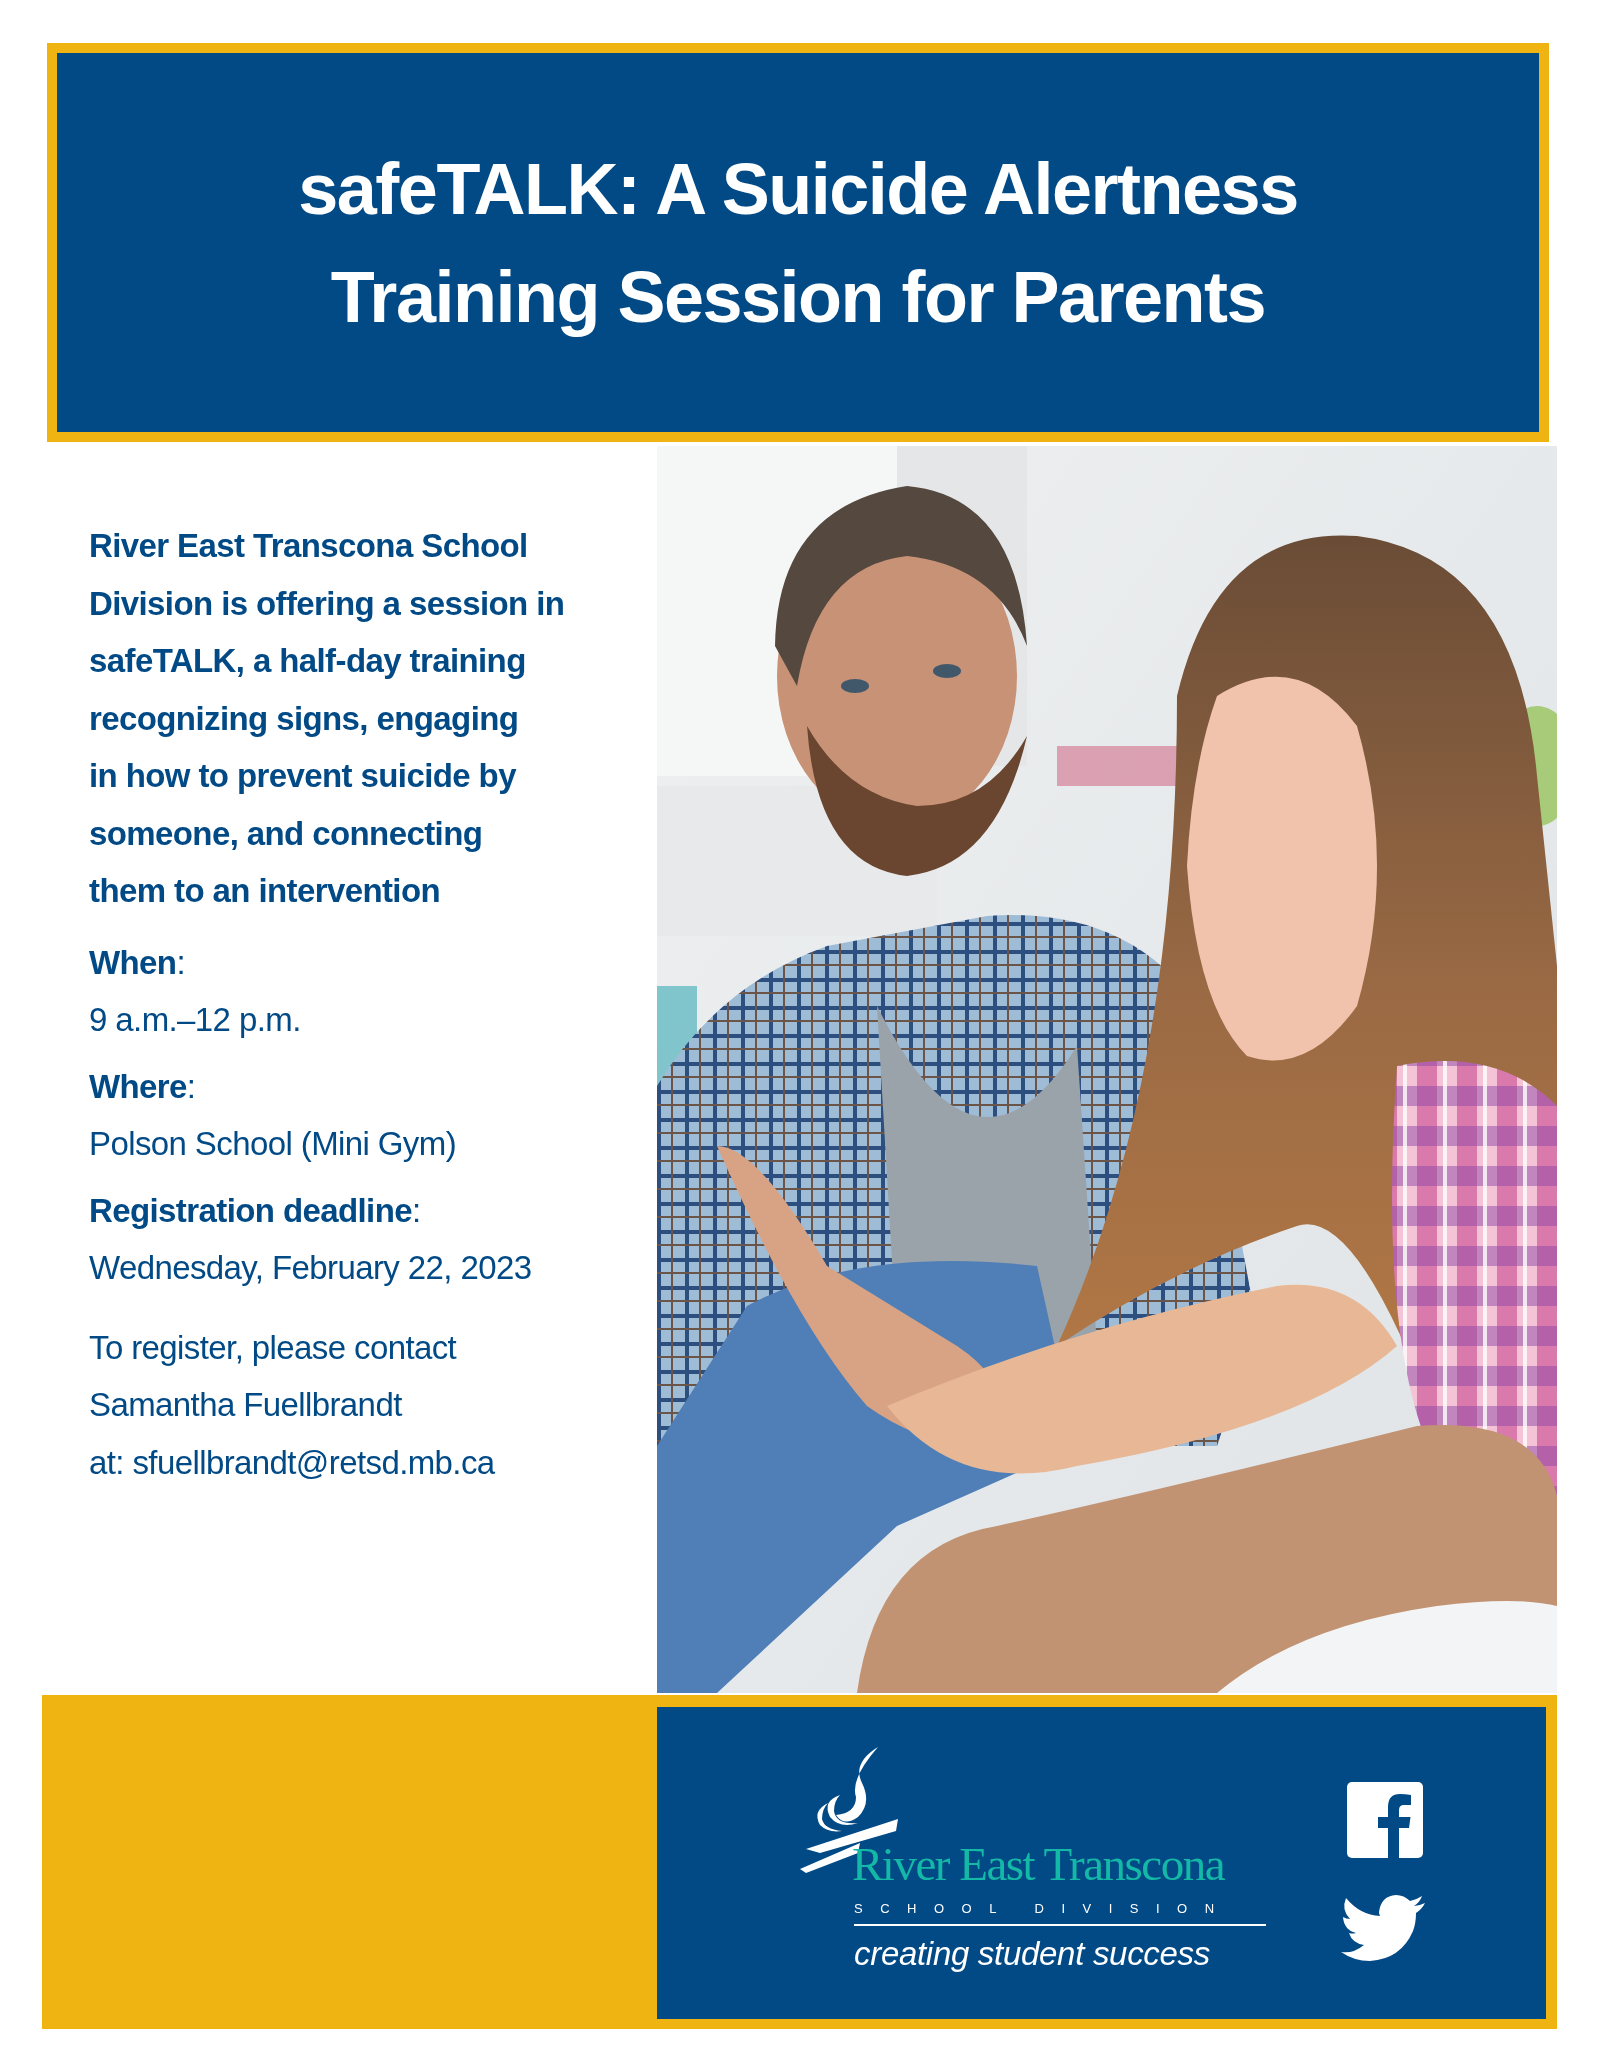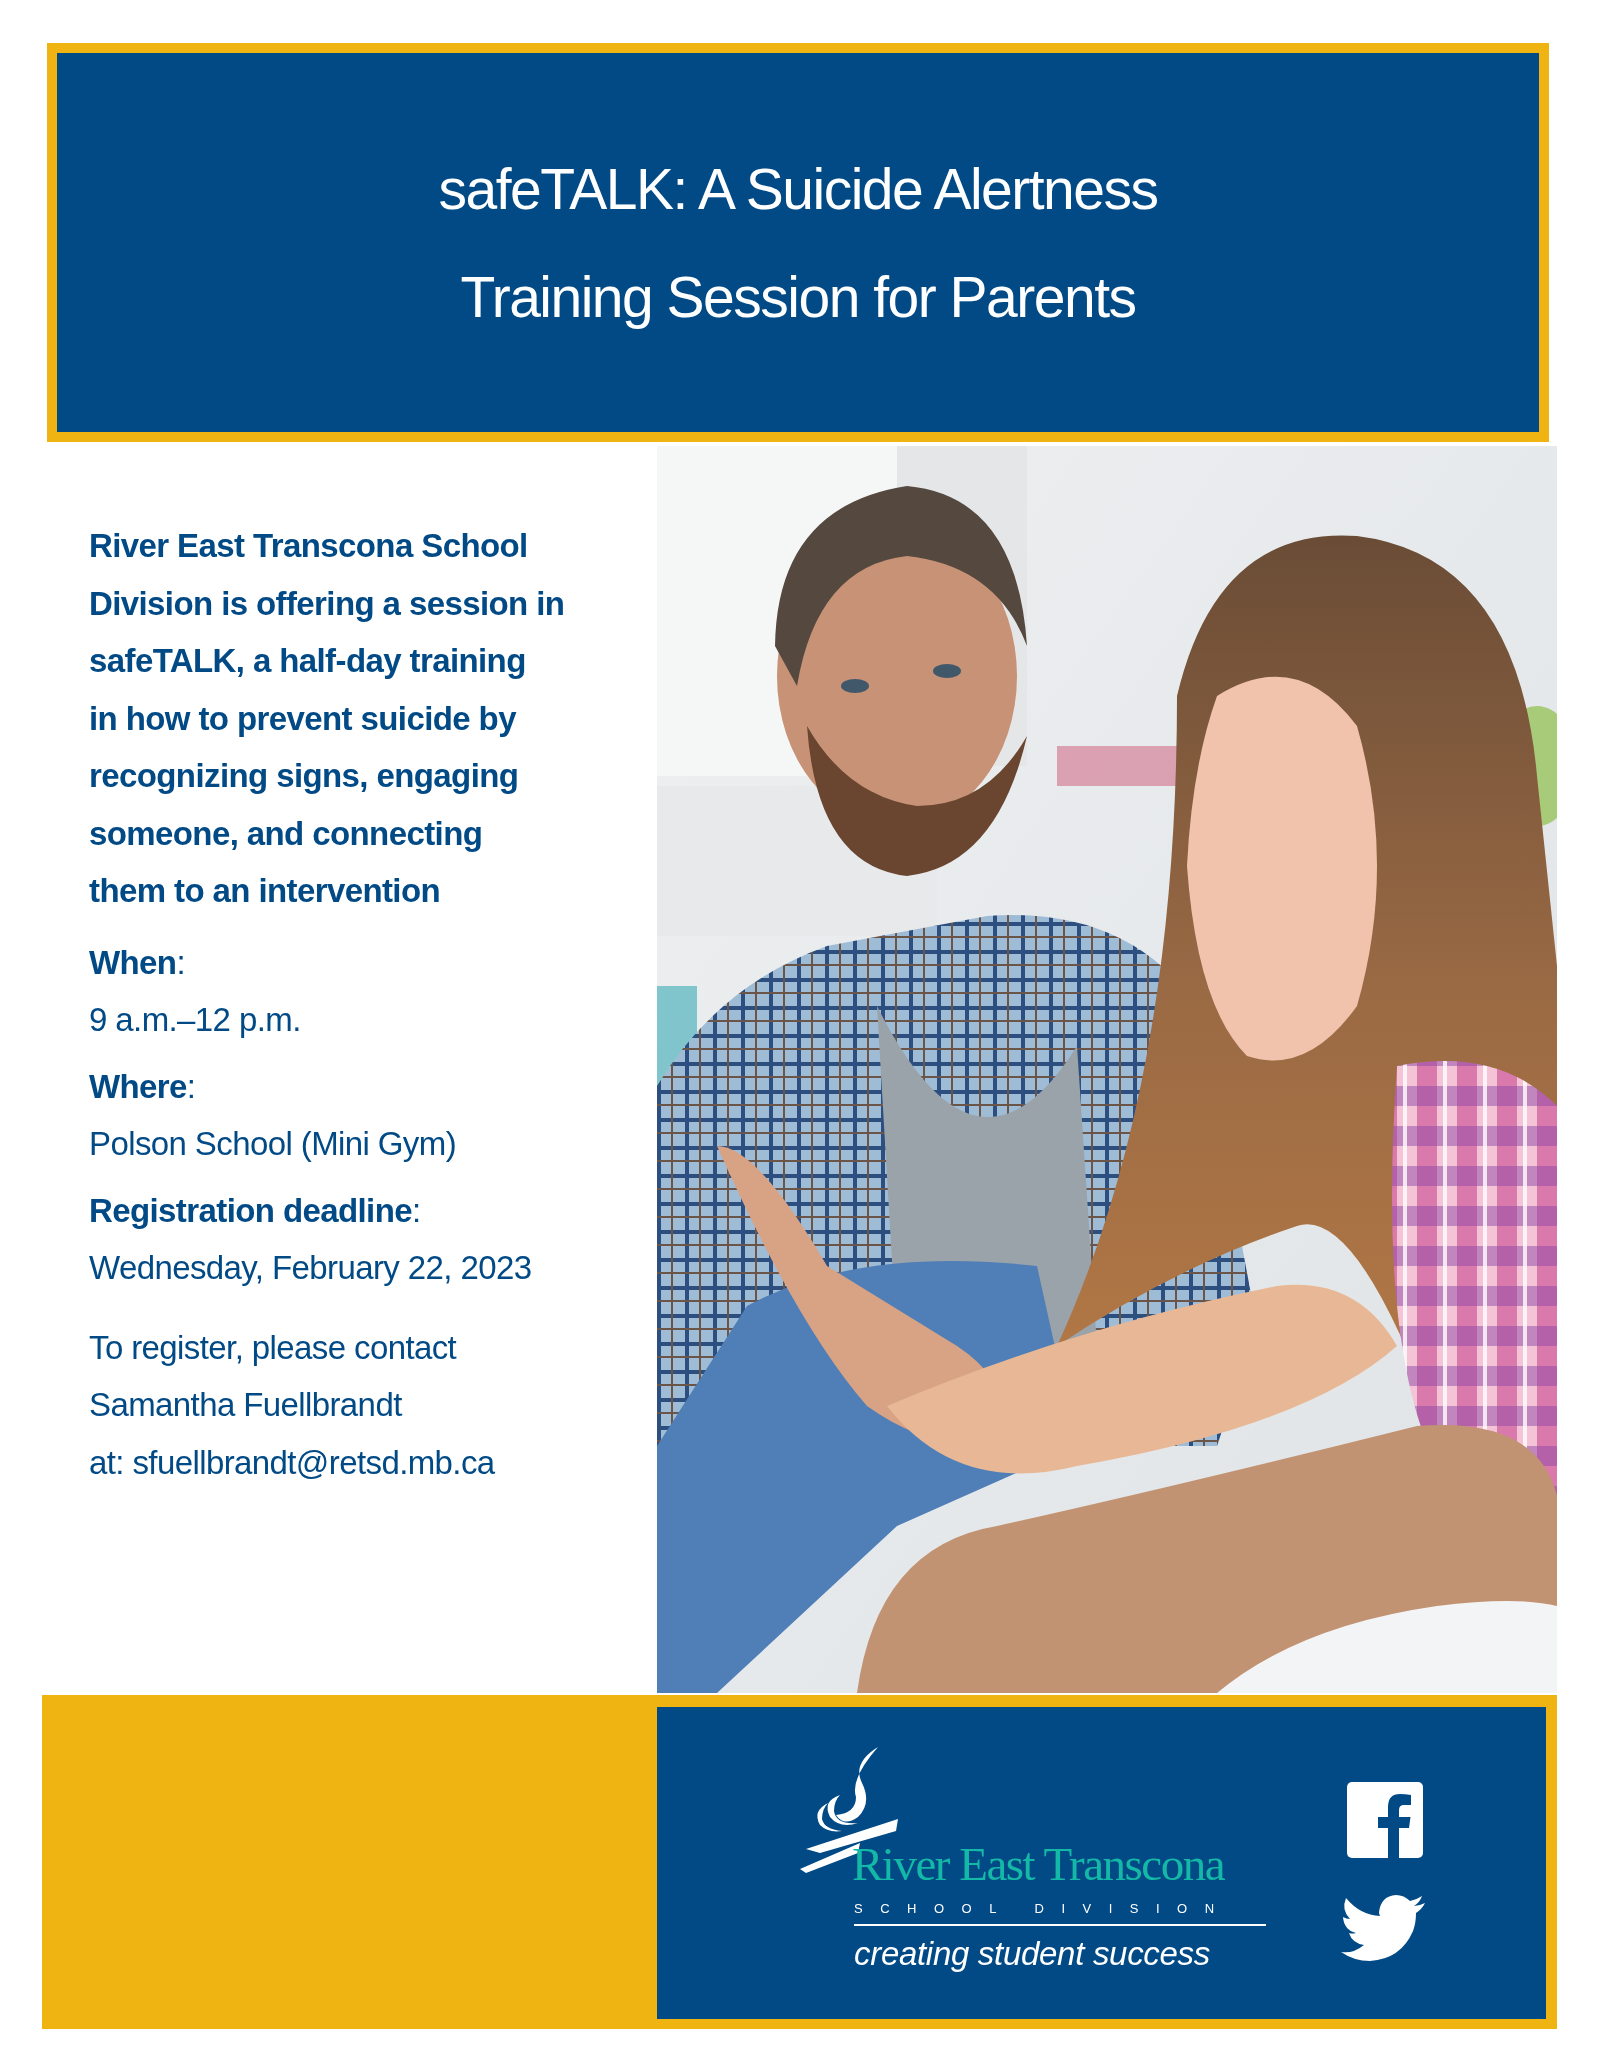--- a/index.html
+++ b/index.html
@@ -5,21 +5,21 @@
   html, body { margin: 0; padding: 0; background: #ffffff; }
   body { width: 1600px; height: 2071px; position: relative; overflow: hidden;
          font-family: "Liberation Sans", "DejaVu Sans", sans-serif; }
 
   
   .title-frame { position: absolute; left: 47px; top: 43px; width: 1502px; height: 399px;
                  background: #efb312; box-sizing: border-box; }
   .title-box { position: absolute; left: 10px; top: 10px; right: 10px; bottom: 10px;
                background: #024a86; display: flex; flex-direction: column;
                align-items: center; justify-content: center; }
-  .title-line { color: #ffffff; font-weight: normal; font-size: 57px; line-height: 108px;
+  .title-line { color: #ffffff; font-weight: bold; font-size: 72px; line-height: 108px;
                 letter-spacing: -1.5px; white-space: nowrap; text-align: center; }
 
   
   .info { position: absolute; left: 89px; top: 517px; width: 560px; color: #024a86; }
   .p { font-size: 33px; line-height: 57.5px; letter-spacing: -0.6px; margin: 0; white-space: nowrap; }
   .intro { margin-bottom: 14px; font-weight: bold; }
   .label b { font-weight: bold; }
   .group { margin-bottom: 9px; }
   .contact { margin-top: 22px; }
 
@@ -54,22 +54,22 @@
     <div class="title-line">safeTALK: A Suicide Alertness</div>
     <div class="title-line">Training Session for Parents</div>
   </div>
 </div>
 
 <div class="info">
   <div class="intro">
     <p class="p">River East Transcona School</p>
     <p class="p">Division is offering a session in</p>
     <p class="p">safeTALK, a half-day training</p>
+    <p class="p">recognizing signs, engaging</p>
     <p class="p">in how to prevent suicide by</p>
-    <p class="p">recognizing signs, engaging</p>
     <p class="p">someone, and connecting</p>
     <p class="p">them to an intervention</p>
   </div>
 
   <div class="group">
     <p class="p label"><b>When</b><span>:</span></p>
     <p class="p">9 a.m.–12 p.m.</p>
   </div>
 
   <div class="group">

